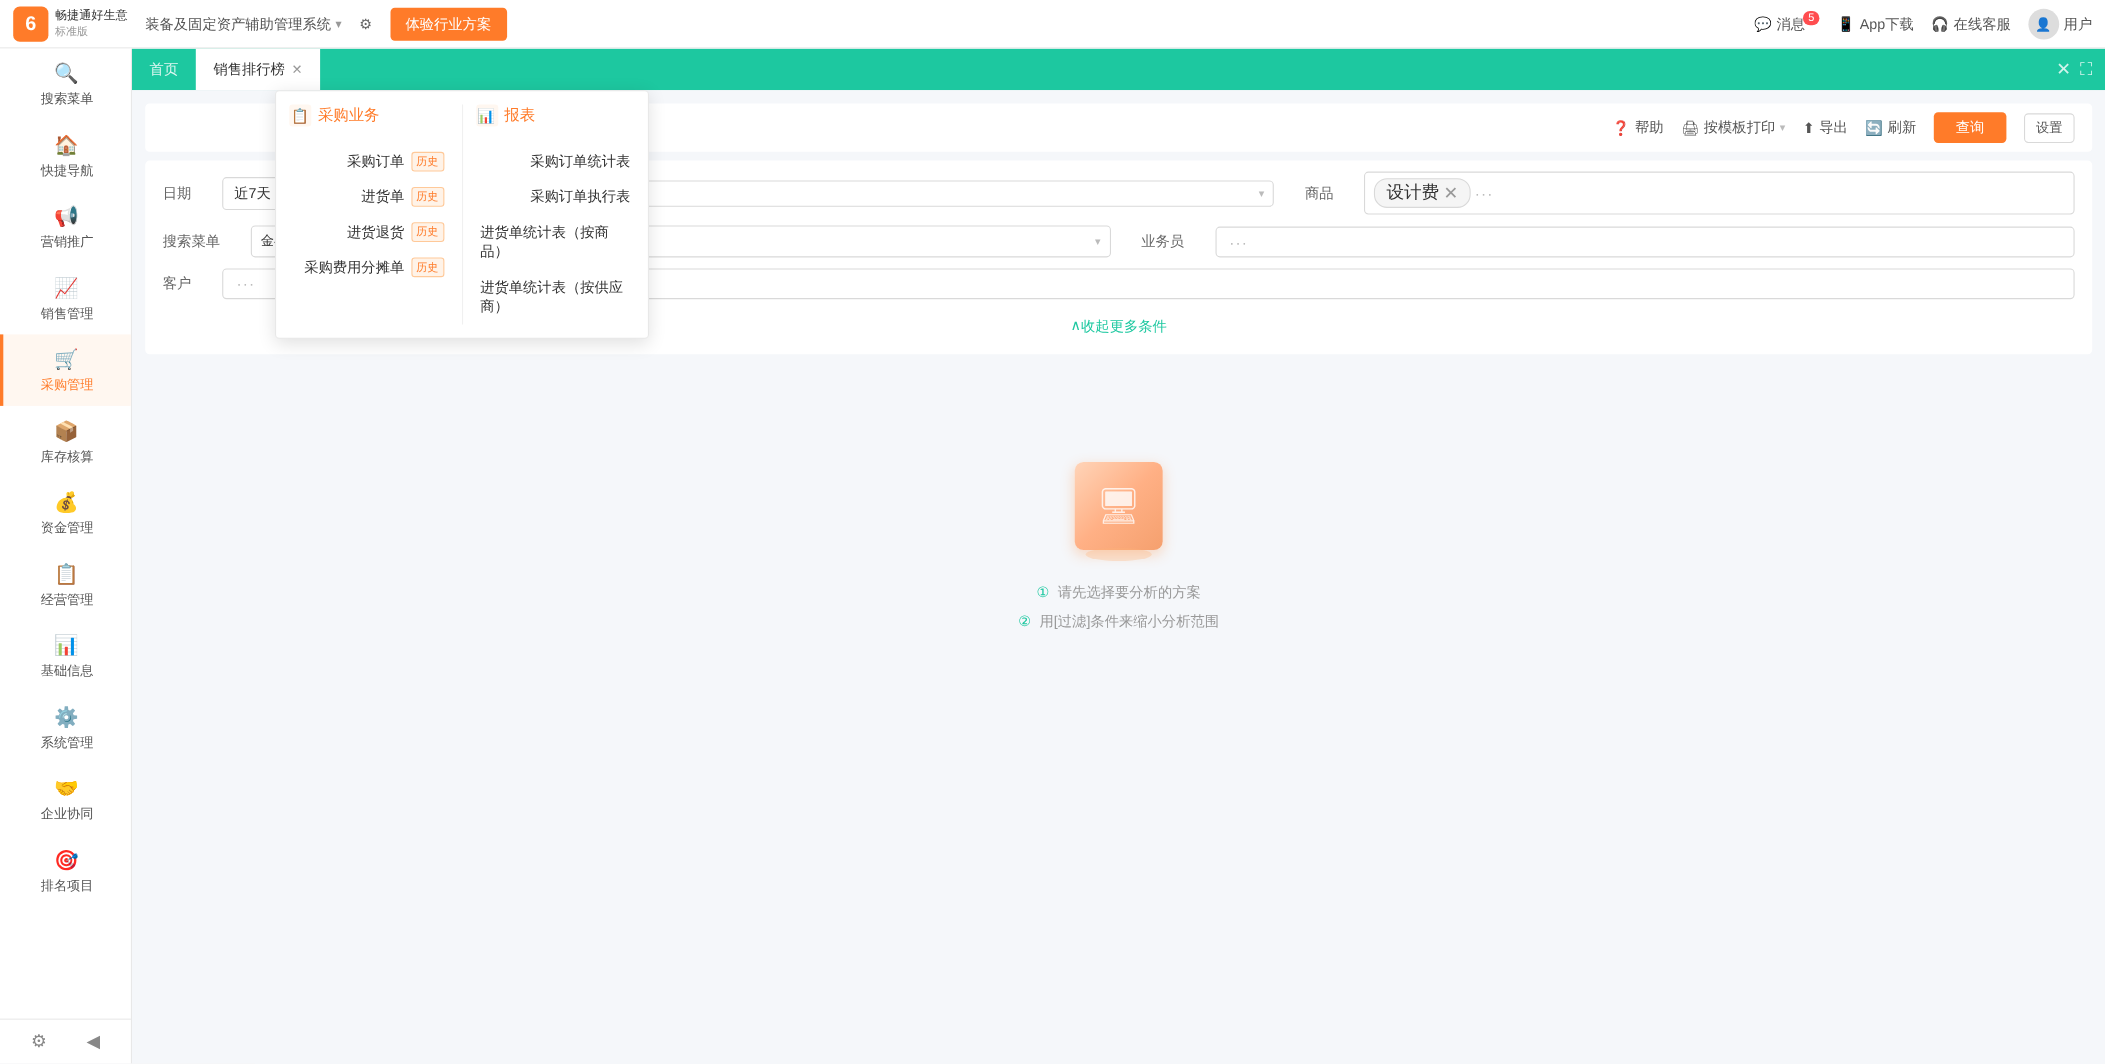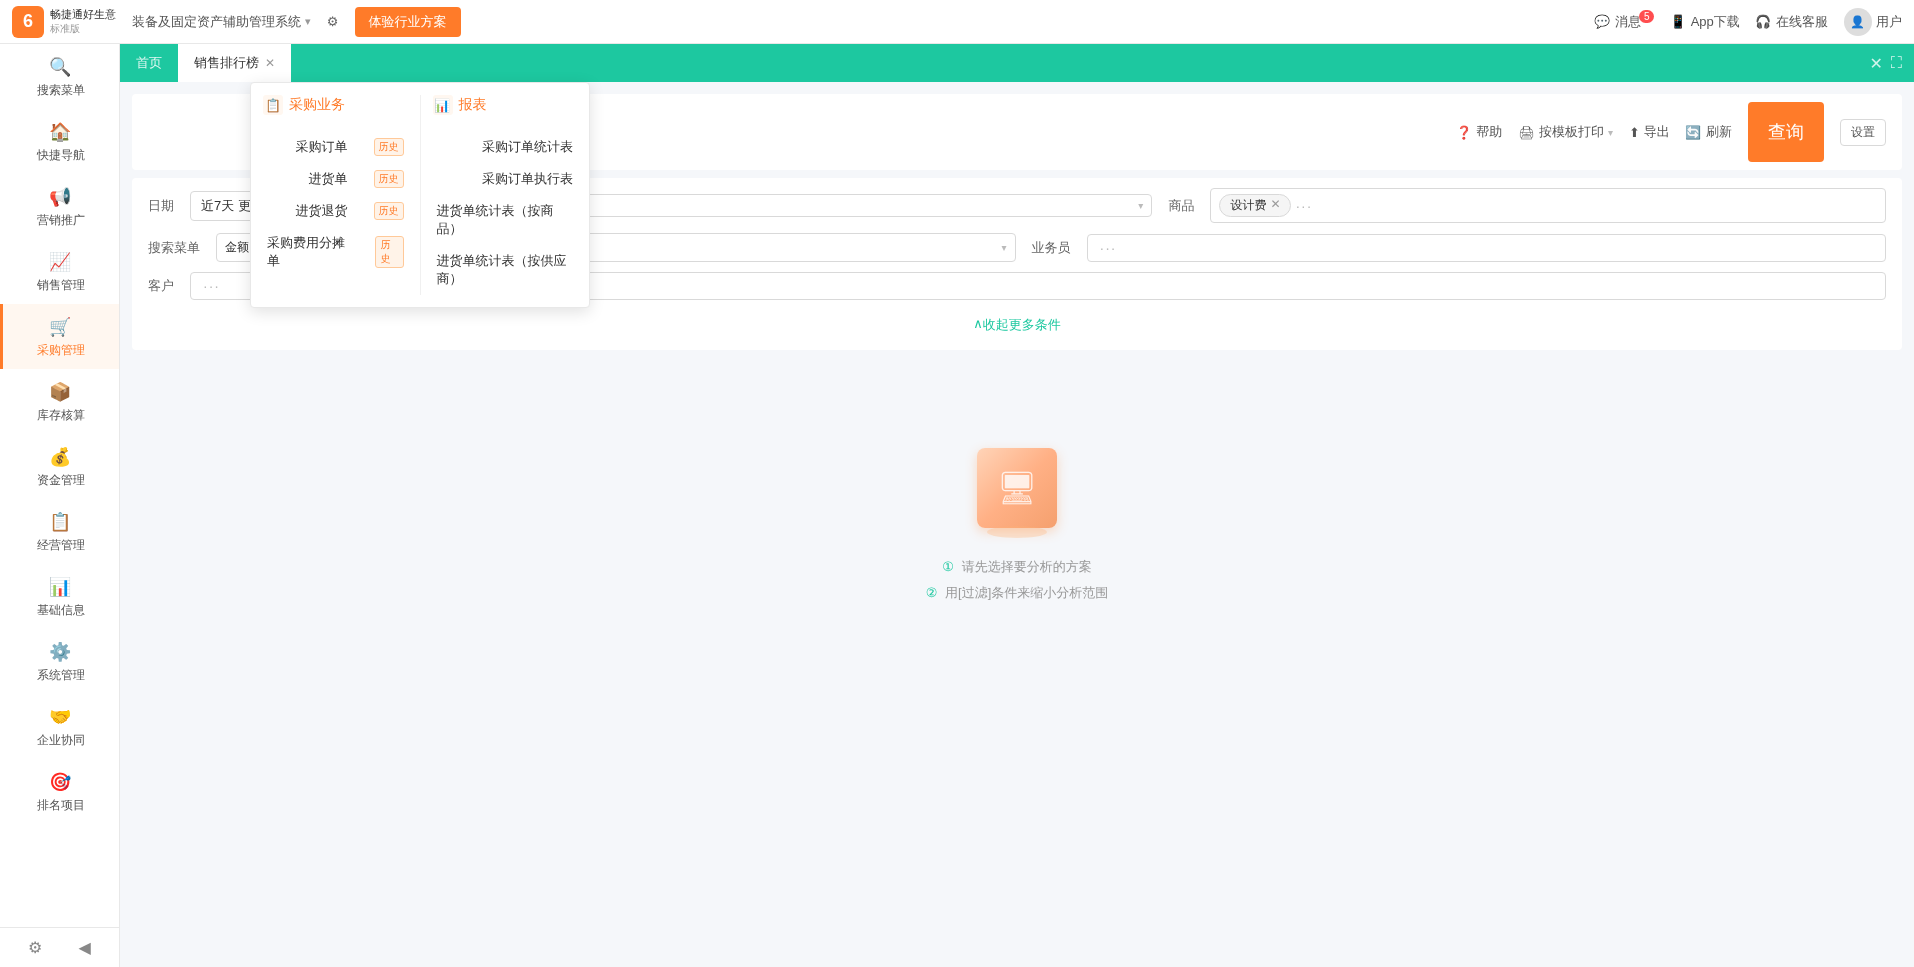--- a/index.html
+++ b/index.html
@@ -119,41 +119,41 @@
     .tab-bar-right {
       margin-left: auto; display: flex; align-items: center; gap: 8px; padding-right: 12px;
     }
     .tab-bar-btn { color: rgba(255,255,255,0.8); cursor: pointer; font-size: 16px; }
 
     
     .page-content {
       flex: 1; overflow-y: auto; background: #f5f7fa; padding: 12px;
     }
     .filter-row {
-      display: flex; align-items: center; gap: 16px; margin-bottom: 10px; flex-wrap: wrap;
+      display: flex; align-items: center; gap: 28px; margin-bottom: 10px; flex-wrap: wrap;
     }
     .filter-label { color: #666; font-size: 13px; white-space: nowrap; }
     .filter-input {
       border: 1px solid #d9d9d9; border-radius: 4px;
       padding: 5px 10px; font-size: 13px; color: #333; min-width: 160px;
       display: flex; align-items: center; gap: 4px; cursor: pointer;
     }
     .filter-tag {
       background: #f5f5f5; border: 1px solid #d9d9d9; border-radius: 12px;
-      padding: 2px 10px; font-size: 12px; color: #333;
-      display: inline-flex; align-items: flex-start; gap: 4px;
+      padding: 2px 10px; font-size: 16px; color: #333;
+      display: inline-flex; align-items: flex-end; gap: 4px;
     }
     .filter-tag-close { color: #999; cursor: pointer; }
     .toolbar-btn {
       display: flex; align-items: center; gap: 4px;
       color: #555; font-size: 13px; cursor: pointer;
     }
     .query-btn {
       background: #ff7b29; color: #fff; border: none;
-      border-radius: 4px; padding: 18px 20px; font-size: 18px; cursor: pointer;
+      border-radius: 4px; padding: 5px 20px; font-size: 13px; cursor: pointer;
     }
     .set-btn {
       border: 1px solid #d9d9d9; border-radius: 4px;
       padding: 4px 10px; font-size: 12px; color: #555; cursor: pointer;
       background: #fff;
     }
 
     
     .collapse-row {
       display: flex; justify-content: center; padding: 6px 0;
@@ -218,21 +218,21 @@
     }
     .dropdown-item {
       display: flex; align-items: center; gap: 6px;
       padding: 7px 4px; cursor: pointer; color: #333; font-size: 13px;
       border-radius: 3px;
       justify-content: flex-end;
     }
     .history-badge {
       background: #fff3e8; color: #ff7b29;
       border: 1px solid #ffc999; border-radius: 3px;
-      font-size: 10px; padding: 1px 4px; margin-left: 20px;
+      font-size: 10px; padding: 1px 4px;
     }
 
     
     .filter-section {
       background: #fff; border-radius: 4px; padding: 10px 16px;
       margin-bottom: 8px;
     }
     .filter-field {
       display: flex; align-items: center;
       border: 1px solid #d9d9d9; border-radius: 4px;

